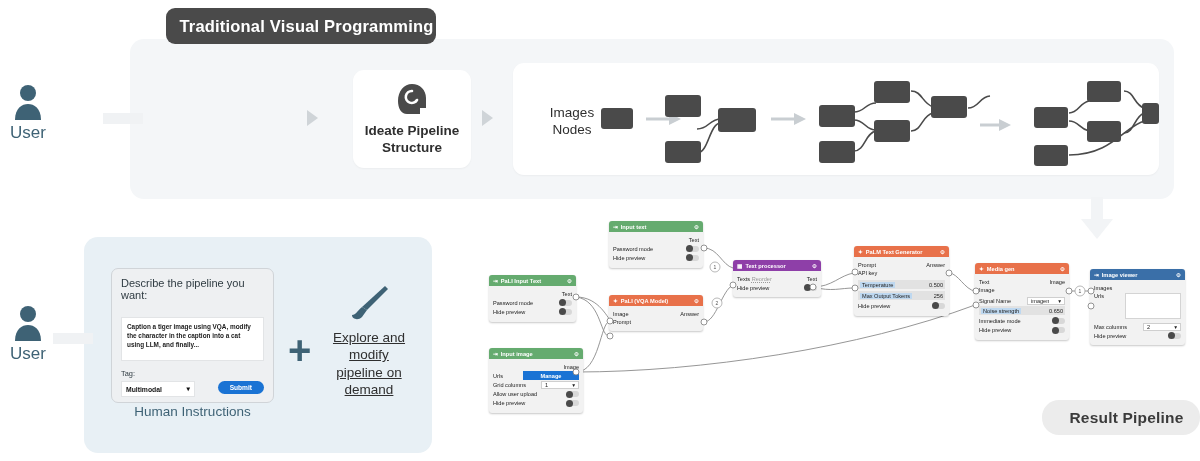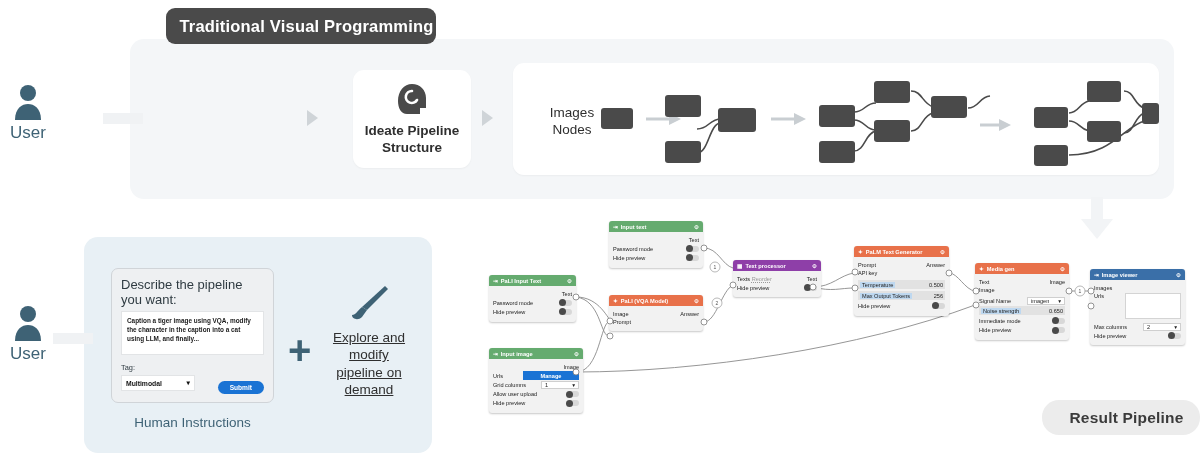--- a/index.html
+++ b/index.html
@@ -96,39 +96,39 @@
   #user-top { left:0px; top:84px; }
   #user-bot { left:0px; top:305px; }
   .user-label { font-size:17px; color:#3e6275; margin-top:3px; font-weight:400; }
 
   
   #instr-card {
     position:absolute; left:111px; top:268px; width:163px; height:135px;
     background:#eef0f2; border:1px solid #d0d4d8; border-radius:7px;
     padding:8px 9px;
   }
-  #instr-prompt-label { font-size:13px; color:#2f3b42; margin-bottom:4px; }
+  #instr-prompt-label { font-size:11px; color:#2f3b42; margin-bottom:16px; }
   #instr-textbox {
     background:#fff; border:1px solid #e2e4e6; height:44px; padding:4px 5px;
     font-size:6.4px; line-height:1.42; color:#1a1a1a; font-weight:bold;
     overflow:hidden;
   }
   #instr-tag-label { font-size:7.4px; color:#2f3b42; margin-top:8px; margin-bottom:3px; }
   #instr-select {
     background:#fff; border:1px solid #e2e4e6; height:16px; width:74px;
     font-size:6.8px; color:#111; display:flex; align-items:center;
     justify-content:space-between; padding:0 4px; font-weight:bold;
   }
   #instr-submit {
     position:absolute; right:9px; bottom:8px;
     background:#1a73d4; color:#fff; border-radius:9px;
     font-size:6.6px; font-weight:bold; padding:3px 12px;
   }
   #instr-caption {
-    position:absolute; left:111px; top:415px; width:163px; text-align:center;
+    position:absolute; left:111px; top:404px; width:163px; text-align:center;
     font-size:13.5px; color:#3e6275;
   }
 
   
   #plus-sign {
     position:absolute; left:288px; top:330px; font-size:40px; color:#3e6275;
     font-weight:bold; line-height:1;
   }
   #brush-icon { position:absolute; left:349px; top:283px; }
   #explore-text {

